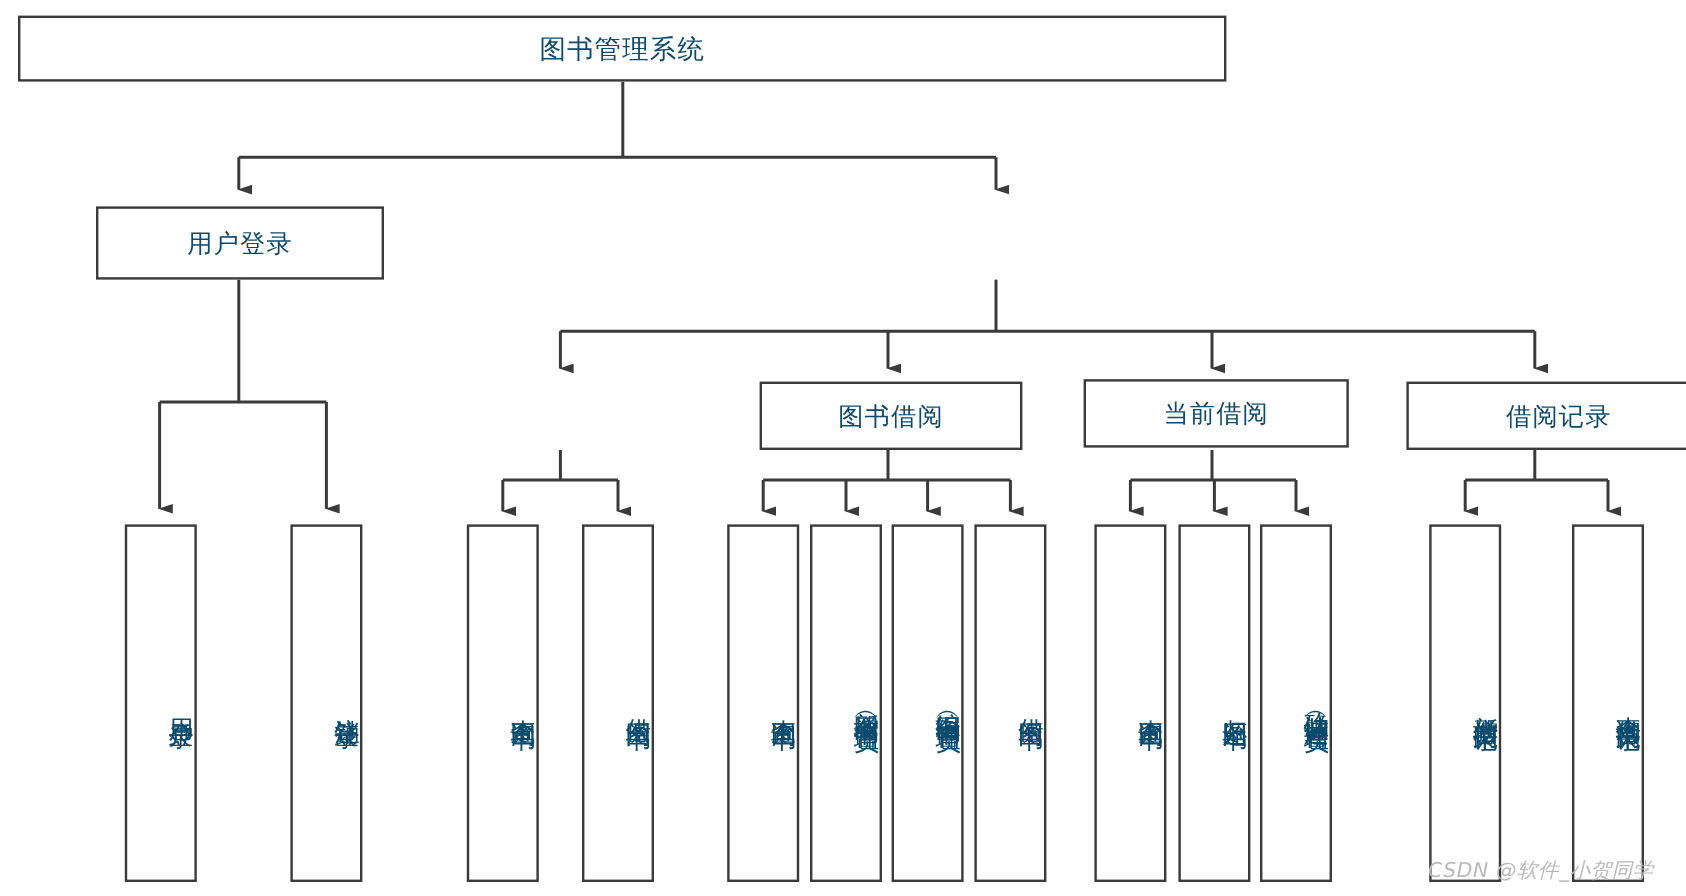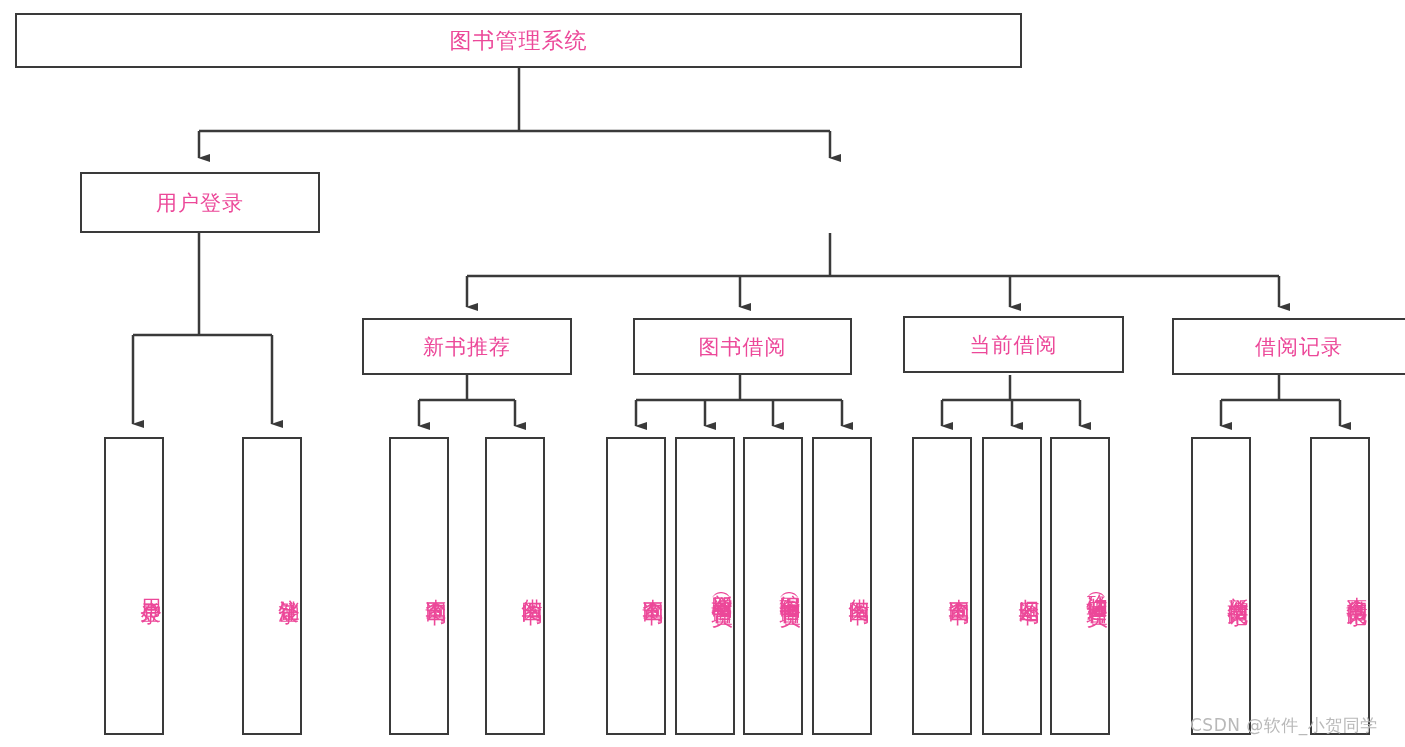--- a/index.html
+++ b/index.html
@@ -21,21 +21,21 @@
     width: 1405px; height: 747px;
     pointer-events: none;
   }
   .node {
     position: absolute;
     border: 2.5px solid #3a3a3a;
     background: #ffffff;
     display: flex;
     align-items: center;
     justify-content: center;
-    color: #ec4899;
+    color: #0c4a6e;
   }
   .node.horiz {
     font-size: 21px;
     letter-spacing: 1px;
   }
   .node.vert {
     writing-mode: vertical-rl;
     text-orientation: upright;
     font-size: 21px;
     line-height: 1.12;
@@ -116,23 +116,20 @@
 
   <div class="node horiz" id="root-node" style="left:15px; top:13px; width:1007px; height:55px;">
     <span>图书管理系统</span>
   </div>
 
   <div class="node horiz" style="left:80px; top:172px; width:240px; height:61px;">
     <span>用户登录</span>
   </div>
 
 
-  <div class="node horiz" style="left:362px; top:318px; width:210px; height:57px;">
-    <span>新书推荐</span>
-  </div>
 
   <div class="node horiz" style="left:633px; top:318px; width:219px; height:57px;">
     <span>图书借阅</span>
   </div>
 
   <div class="node horiz" style="left:903px; top:316px; width:221px; height:57px;">
     <span>当前借阅</span>
   </div>
 
   <div class="node horiz" style="left:1172px; top:318px; width:254px; height:57px;">
@@ -176,15 +173,15 @@
     <span>确认归还（管理员）</span>
   </div>
 
   <div class="node vert" style="left:1191px; top:437px; width:60px; height:298px;">
     <span>新增借阅记录</span>
   </div>
   <div class="node vert" style="left:1310px; top:437px; width:60px; height:298px;">
     <span>查询借阅记录</span>
   </div>
 
-  <div class="watermark" style="left:1190px; top:714px;">CSDN @软件_小贺同学</div>
+  <div class="watermark" style="left:1190px; top:714px;font-style:italic;">CSDN @软件_小贺同学</div>
 
 </div>
 
 </body></html>

